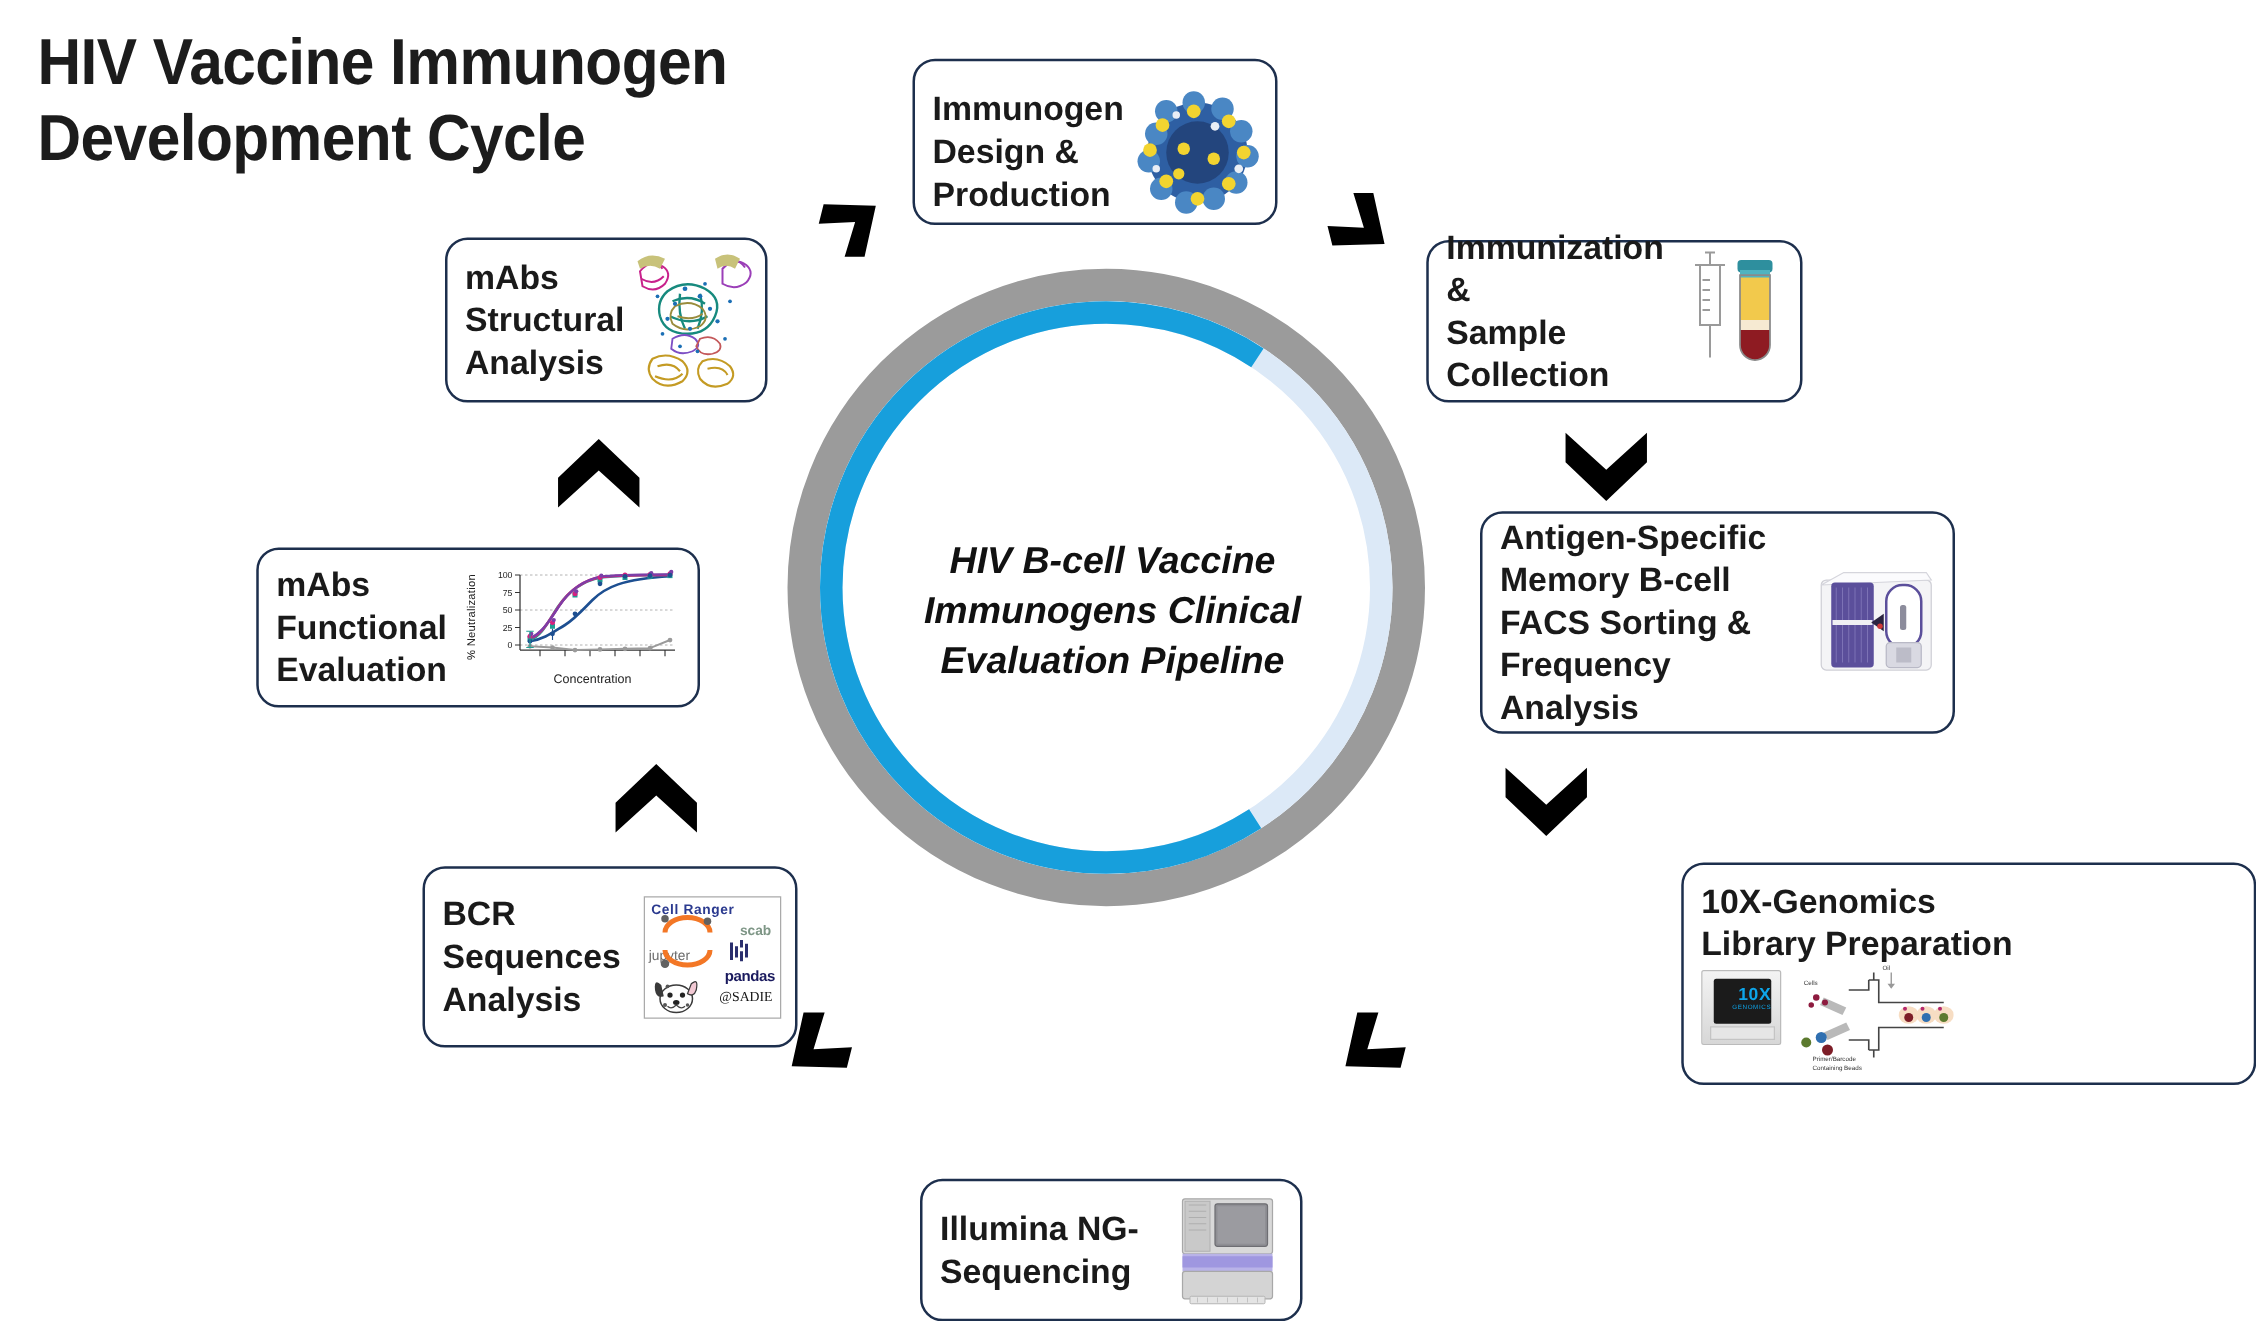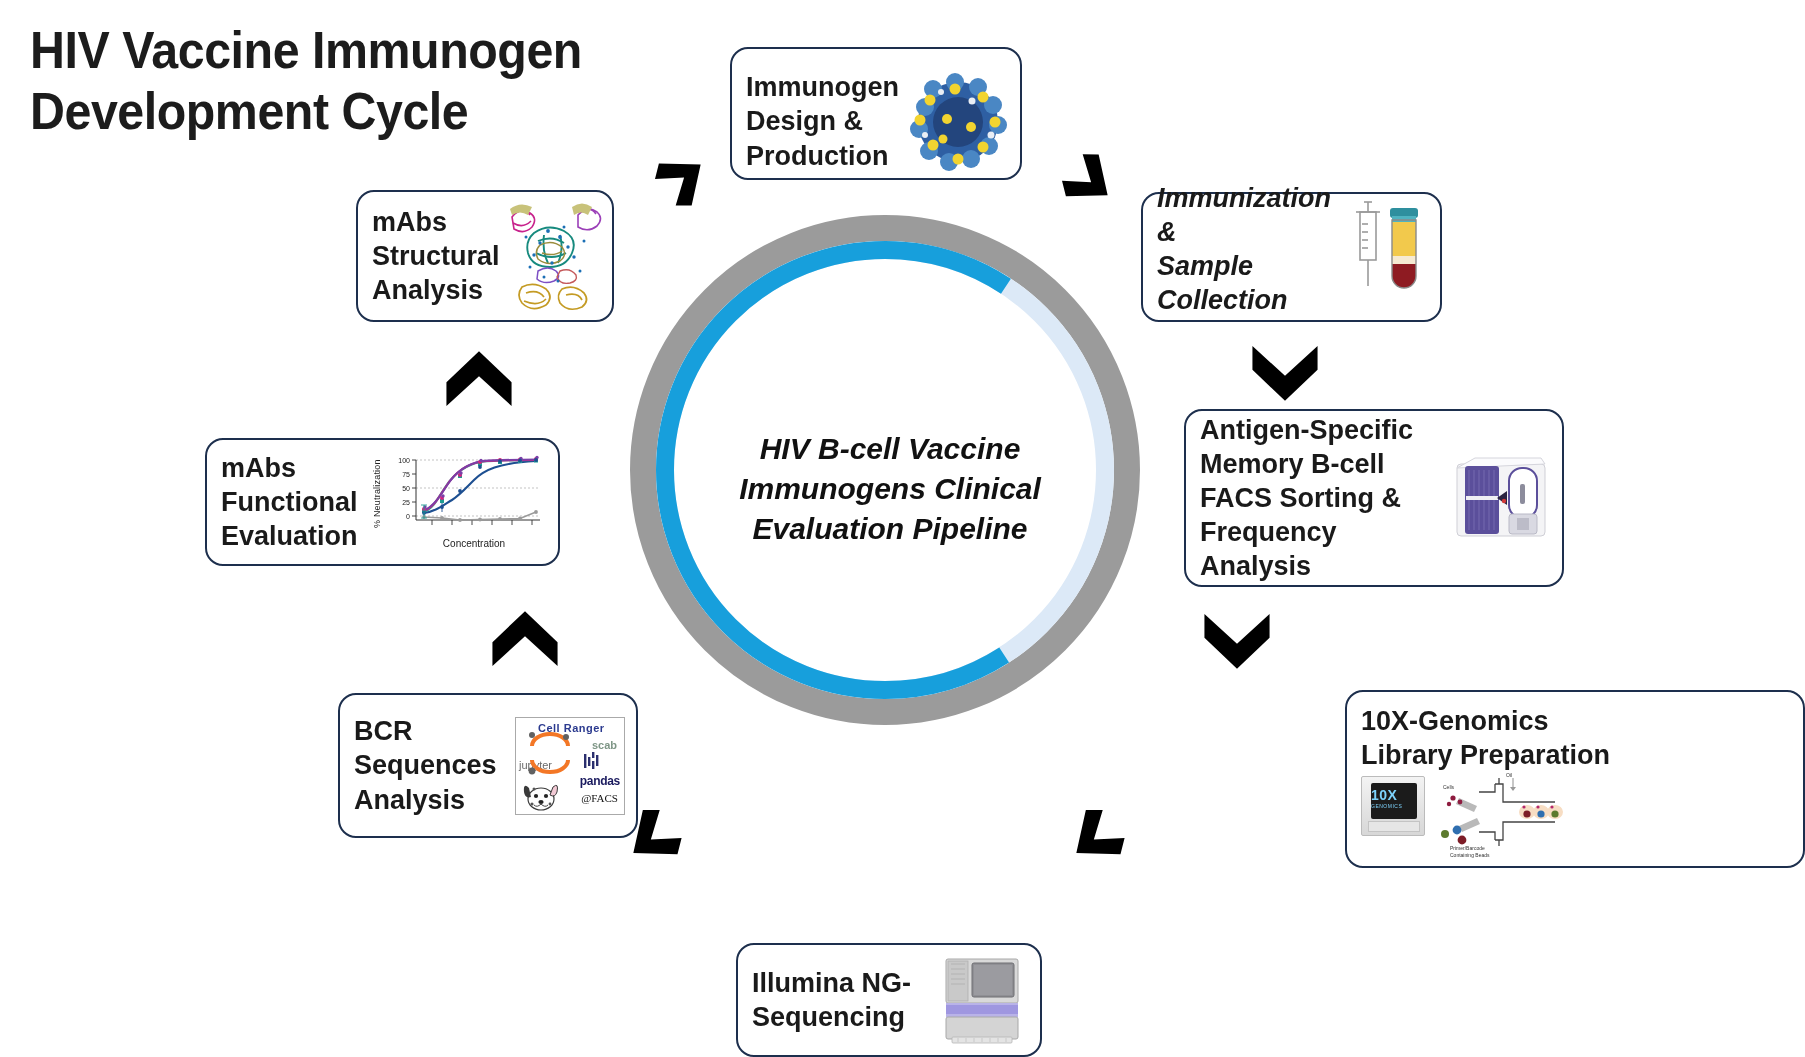--- a/index.html
+++ b/index.html
@@ -47,34 +47,34 @@
     font-size:9px;letter-spacing:0.2px;
   }
   .plot .xlab{position:absolute;font-size:10px;text-align:center;width:100%;}
 
   
   .swpanel{
     border:1px solid #aaa;background:#fff;position:relative;
     width:108px;height:96px;
   }
   .swpanel span{position:absolute;white-space:nowrap;}
-  .sw-cellranger{font-size:11px;font-weight:bold;color:#2b3a8f;top:4px;left:22px;letter-spacing:0.5px;}
+  .sw-cellranger{font-size:11px;font-weight:bold;color:#2b3a8f;top:4px;left:5px;letter-spacing:0.5px;}
   .sw-scab{font-size:11px;color:#7e9686;font-weight:bold;top:21px;right:7px;}
   .sw-jupyter{font-size:11px;color:#6a6a6a;top:41px;left:3px;}
   .sw-pandas{font-size:12px;color:#1a1a5e;font-weight:bold;top:56px;right:4px;letter-spacing:-0.3px;}
   .sw-sadie{font-size:11px;color:#111;top:74px;right:6px;font-family:"Liberation Serif","DejaVu Serif",serif;}
 
   
   .tenx-box{
     width:62px;height:58px;background:linear-gradient(180deg,#f3f3f3,#d7d7d7);
     border:1px solid #bbb;position:relative;border-radius:2px;
   }
   .tenx-screen{
     position:absolute;left:9px;top:6px;width:46px;height:36px;background:#1b1b1b;
-    border-radius:2px;color:#7dd3fc;text-align:left;
+    border-radius:2px;color:#0ea5e9;text-align:right;
   }
   .tenx-screen .big{font-size:14px;font-weight:bold;display:block;margin-top:4px;letter-spacing:0.5px;}
   .tenx-screen .small{font-size:5px;display:block;letter-spacing:0.5px;}
 
   .micro{position:relative;width:128px;height:72px;font-size:5px;color:#333;}
   .micro span{position:absolute;white-space:nowrap;}
 </style>
 </head>
 <body>
 
@@ -180,21 +180,21 @@
       <g fill="#e9eef5">
         <circle cx="69" cy="34" r="3.5"></circle>
           <circle cx="88" cy="68" r="3.5"></circle>
         <circle cx="38" cy="25" r="3"></circle>
           <circle cx="22" cy="68" r="3"></circle>
       </g>
     </svg>
   </div>
 </div>
 
-<div class="node" style="left:1141px;top:192px;width:301px;height:130px;padding:0 4px 16px 14px;font-style:italic;">
+<div class="node" style="left:1141px;top:192px;width:301px;height:130px;padding:0 4px 16px 14px;">
   <div class="label" style="flex:1 1 auto;">Immunization &amp;
 Sample
 Collection</div>
   <div class="art" style="width:92px;">
     <svg width="88" height="110" viewBox="0 0 88 110">
 
       <g stroke="#9a9a9a" stroke-width="1.6" fill="none">
         <rect x="14" y="18" width="16" height="48"></rect>
         <line x1="10" y1="18" x2="34" y2="18"></line>
         <line x1="18" y1="8" x2="26" y2="8"></line>
@@ -339,21 +339,21 @@
 <div class="node" style="left:338px;top:693px;width:300px;height:145px;padding:0 8px 0 14px;">
   <div class="label" style="flex:1 1 auto;">BCR
 Sequences
 Analysis</div>
   <div class="art" style="width:116px;">
     <div class="swpanel">
       <span class="sw-cellranger">Cell Ranger</span>
       <span class="sw-scab">scab</span>
       <span class="sw-jupyter">jupyter</span>
       <span class="sw-pandas">pandas</span>
-      <span class="sw-sadie">@FACS</span>
+      <span class="sw-sadie">@SADIE</span>
 
       <svg style="position:absolute;left:10px;top:12px;" width="48" height="48" viewBox="0 0 48 48">
         <path d="M6 16 A18 12 0 0 1 42 16" fill="none" stroke="#F37726" stroke-width="4"></path>
         <path d="M6 30 A18 12 0 0 0 42 30" fill="none" stroke="#F37726" stroke-width="4"></path>
         <circle cx="6" cy="5" r="3" fill="#616161"></circle>
         <circle cx="40" cy="7" r="3" fill="#616161"></circle>
         <circle cx="6" cy="41" r="3.4" fill="#616161"></circle>
       </svg>
 
       <svg style="position:absolute;right:22px;top:33px;" width="20" height="20" viewBox="0 0 20 20">

